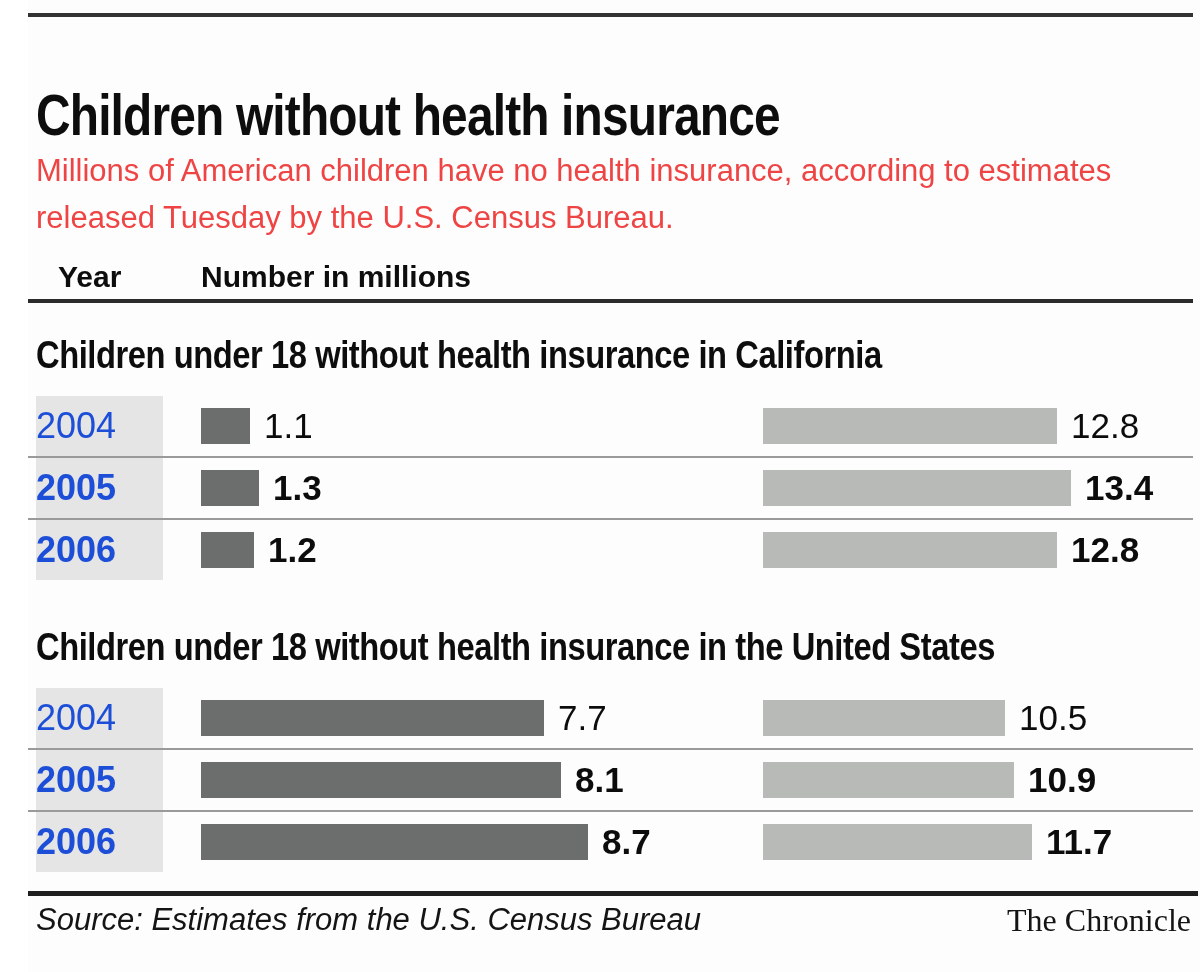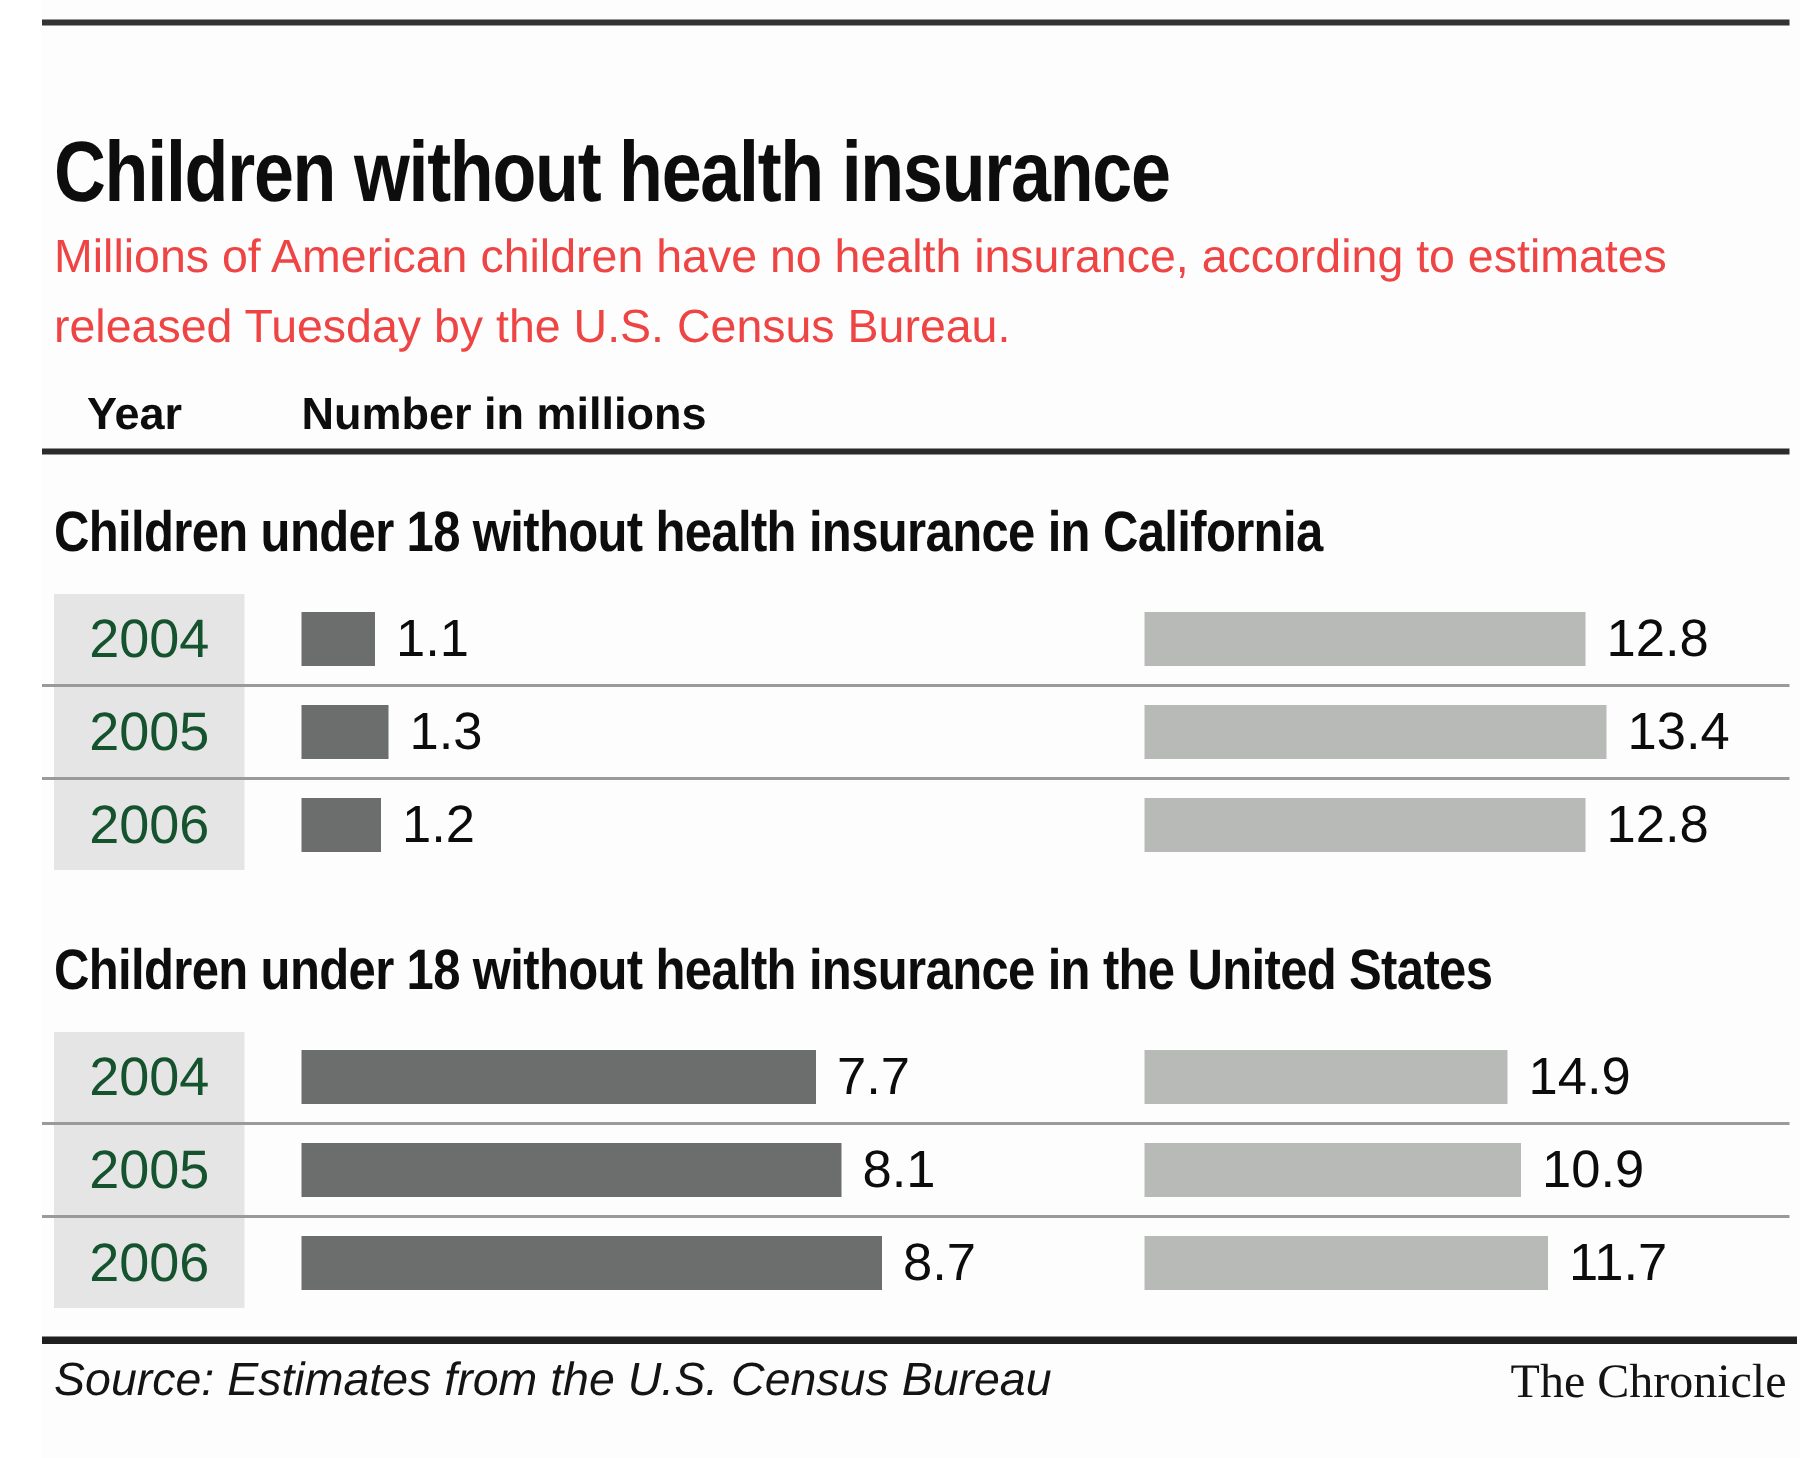--- a/index.html
+++ b/index.html
@@ -54,24 +54,24 @@
   .section-title.s0 { top: 334px; }
   .section-title.s1 { top: 626px; }
   .rows { position: absolute; left: 0; width: 1165px; }
   .rows.s0 { top: 396px; }
   .rows.s1 { top: 688px; }
   .year-bg {
     position: absolute; left: 8px; top: 0; bottom: 0; width: 127px;
     background: var(--year-bg);
   }
   .row { position: relative; height: 60px; }
-  .row + .row { border-top: 2px solid var(--sep); }
+  .row + .row { border-top: 2px solid var(--sep); font-weight: bold; }
   .year-cell {
     position: absolute; left: 8px; top: 0; width: 127px; height: 72px;
-    line-height: 60px; text-align: center; font-size: 36px; color: #14532d;
+    line-height: 60px; text-align: left; font-size: 36px; color: #1d4ed8;
   }
   .bar { position: absolute; top: 12px; height: 36px; }
   .number-bar { left: 173px; background: var(--dark-bar); }
   .percent-bar { left: 735px; background: var(--light-bar); }
   .bar-value {
     position: absolute; top: 0; height: 60px; line-height: 60px;
     font-size: 35px; color: #0c0c0c; white-space: nowrap;
   }
   .footer-rule {
     position: absolute; left: 0; top: 891px; width: 1170px; height: 5px;
@@ -135,21 +135,21 @@
 
   <h2 class="section-title s1">Children under 18 without health insurance in the United States</h2>
   <div class="rows s1">
     <div class="year-bg"></div>
 
   <div class="row">
     <div class="year-cell">2004</div>
     <div class="bar number-bar" style="width: 343px;"></div>
     <div class="bar-value number-value" style="left: 530px;">7.7</div>
     <div class="bar percent-bar" style="width: 242px;"></div>
-    <div class="bar-value percent-value" style="left: 991px;">14.9</div>
+    <div class="bar-value percent-value" style="left: 991px;">10.5</div>
   </div>
 
   <div class="row">
     <div class="year-cell">2005</div>
     <div class="bar number-bar" style="width: 360px;"></div>
     <div class="bar-value number-value" style="left: 547px;">8.1</div>
     <div class="bar percent-bar" style="width: 251px;"></div>
     <div class="bar-value percent-value" style="left: 1000px;">10.9</div>
   </div>
 

